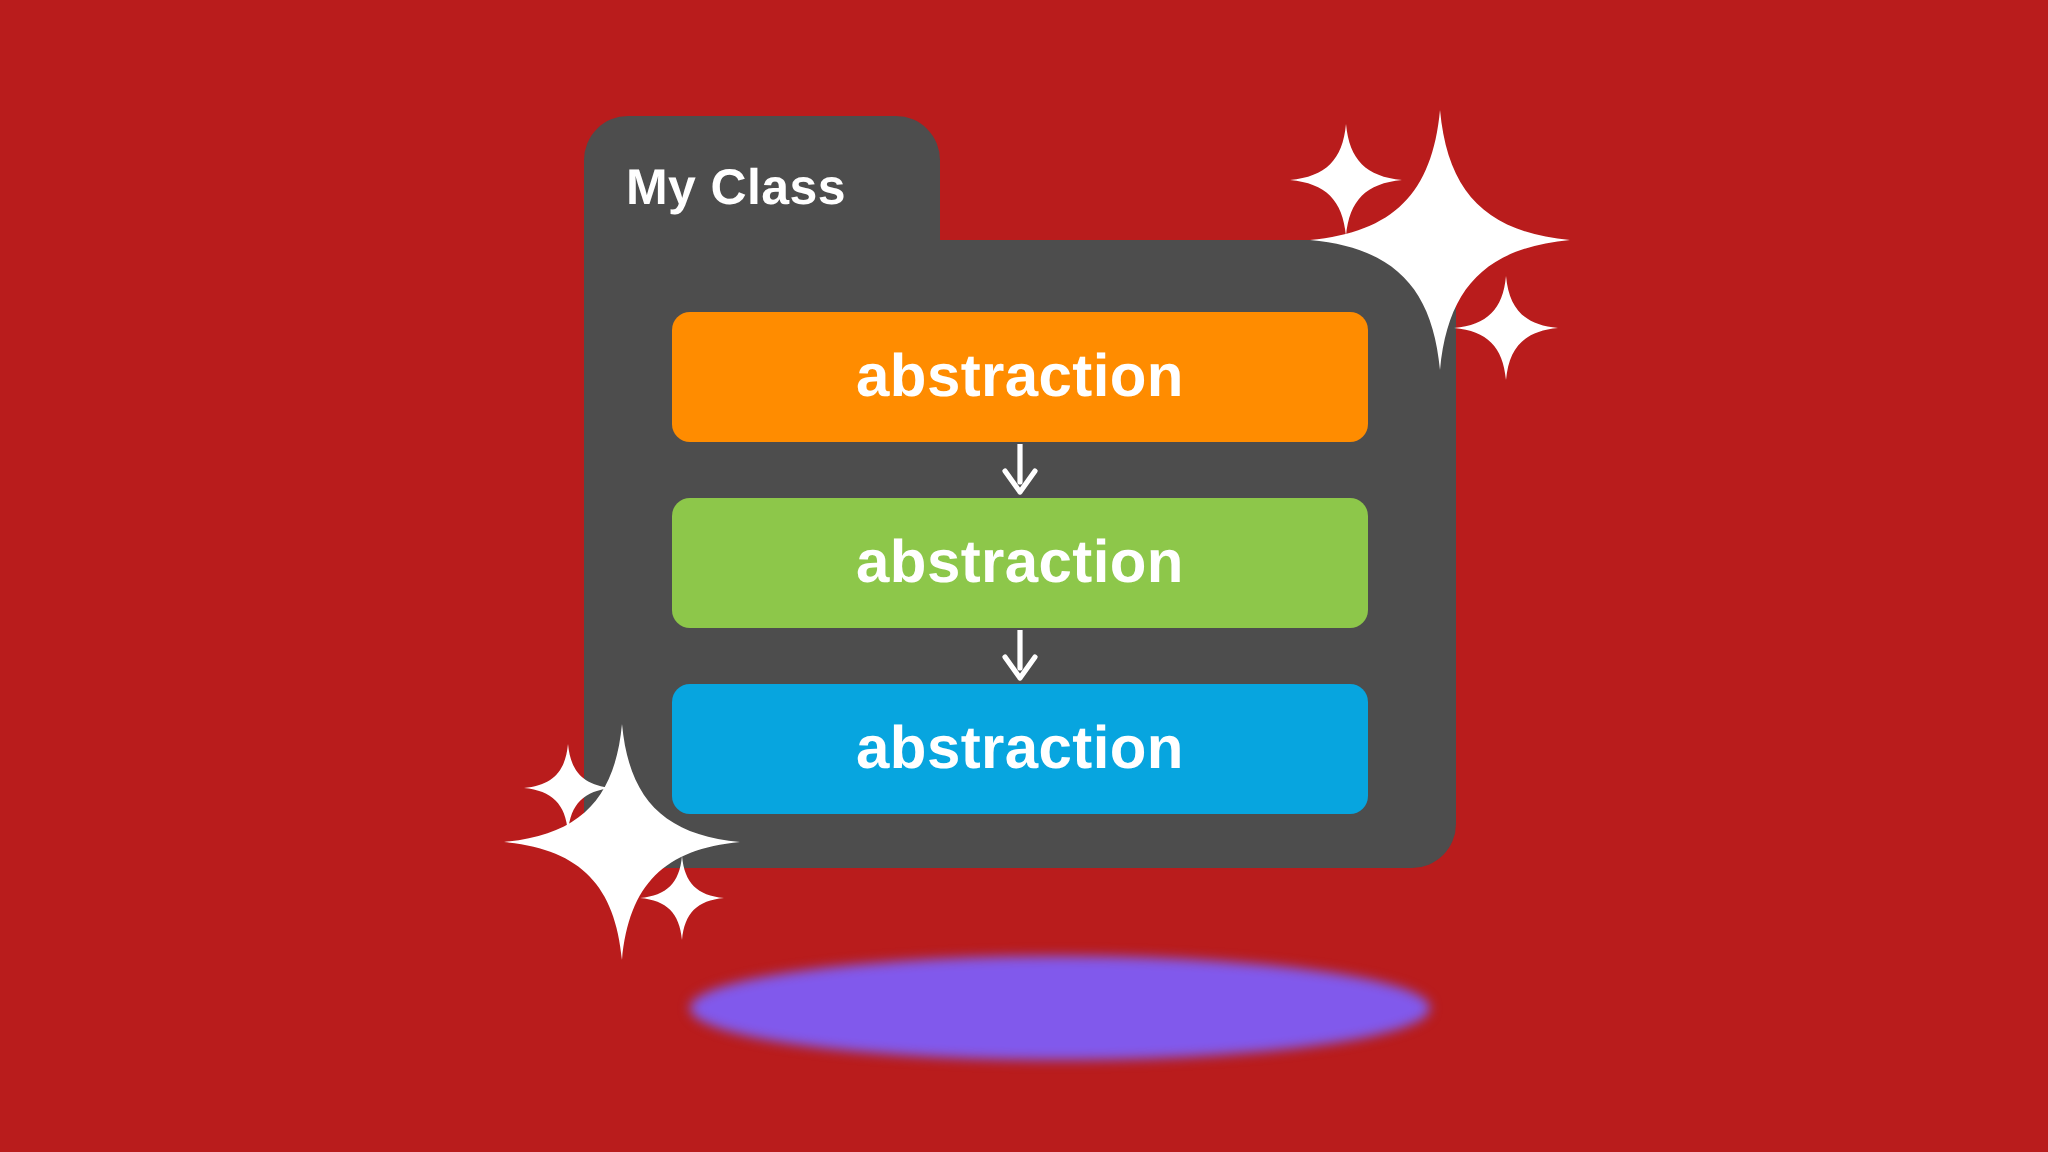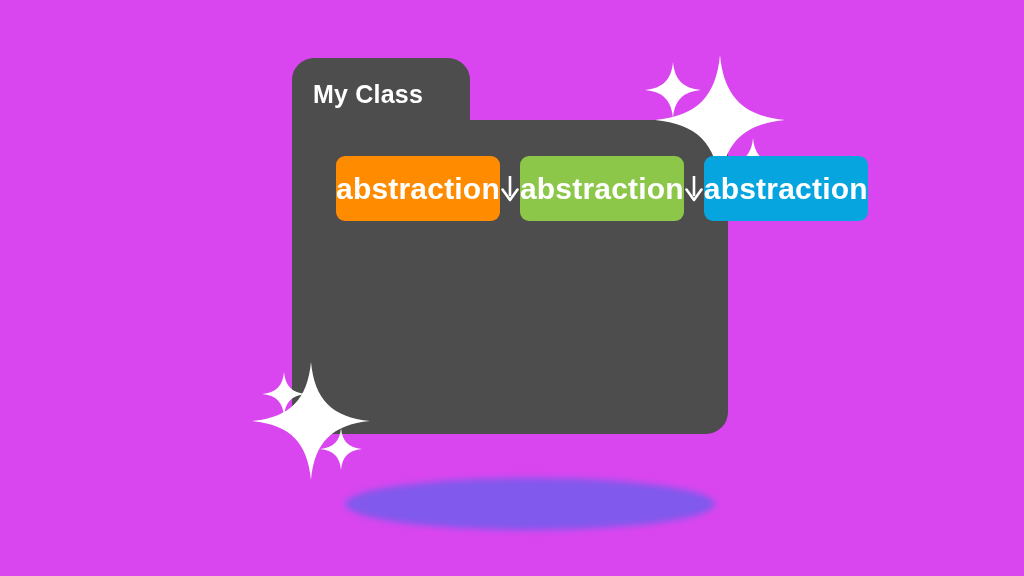--- a/index.html
+++ b/index.html
@@ -11,21 +11,21 @@
     width: 1024px;
     height: 576px;
     overflow: hidden;
     font-family: "Liberation Sans", sans-serif;
   }
 
   #stage {
     position: relative;
     width: 1024px;
     height: 576px;
-    background: #d946ef;
+    background: #b91c1c;
   }
 
   
   .ground-shadow {
     position: absolute;
     left: 345px;
     top: 478px;
     width: 370px;
     height: 52px;
     border-radius: 50%;
@@ -96,21 +96,21 @@
     z-index: 5;
   }
 
   
   .stack {
     position: absolute;
     left: 44px;
     top: 98px;
     width: 348px;
     display: flex;
-    flex-direction: row;
+    flex-direction: column;
     align-items: center;
     z-index: 4;
   }
 
   .abstraction-box {
     width: 348px;
     height: 65px;
     border-radius: 9px;
     display: flex;
     align-items: center;

